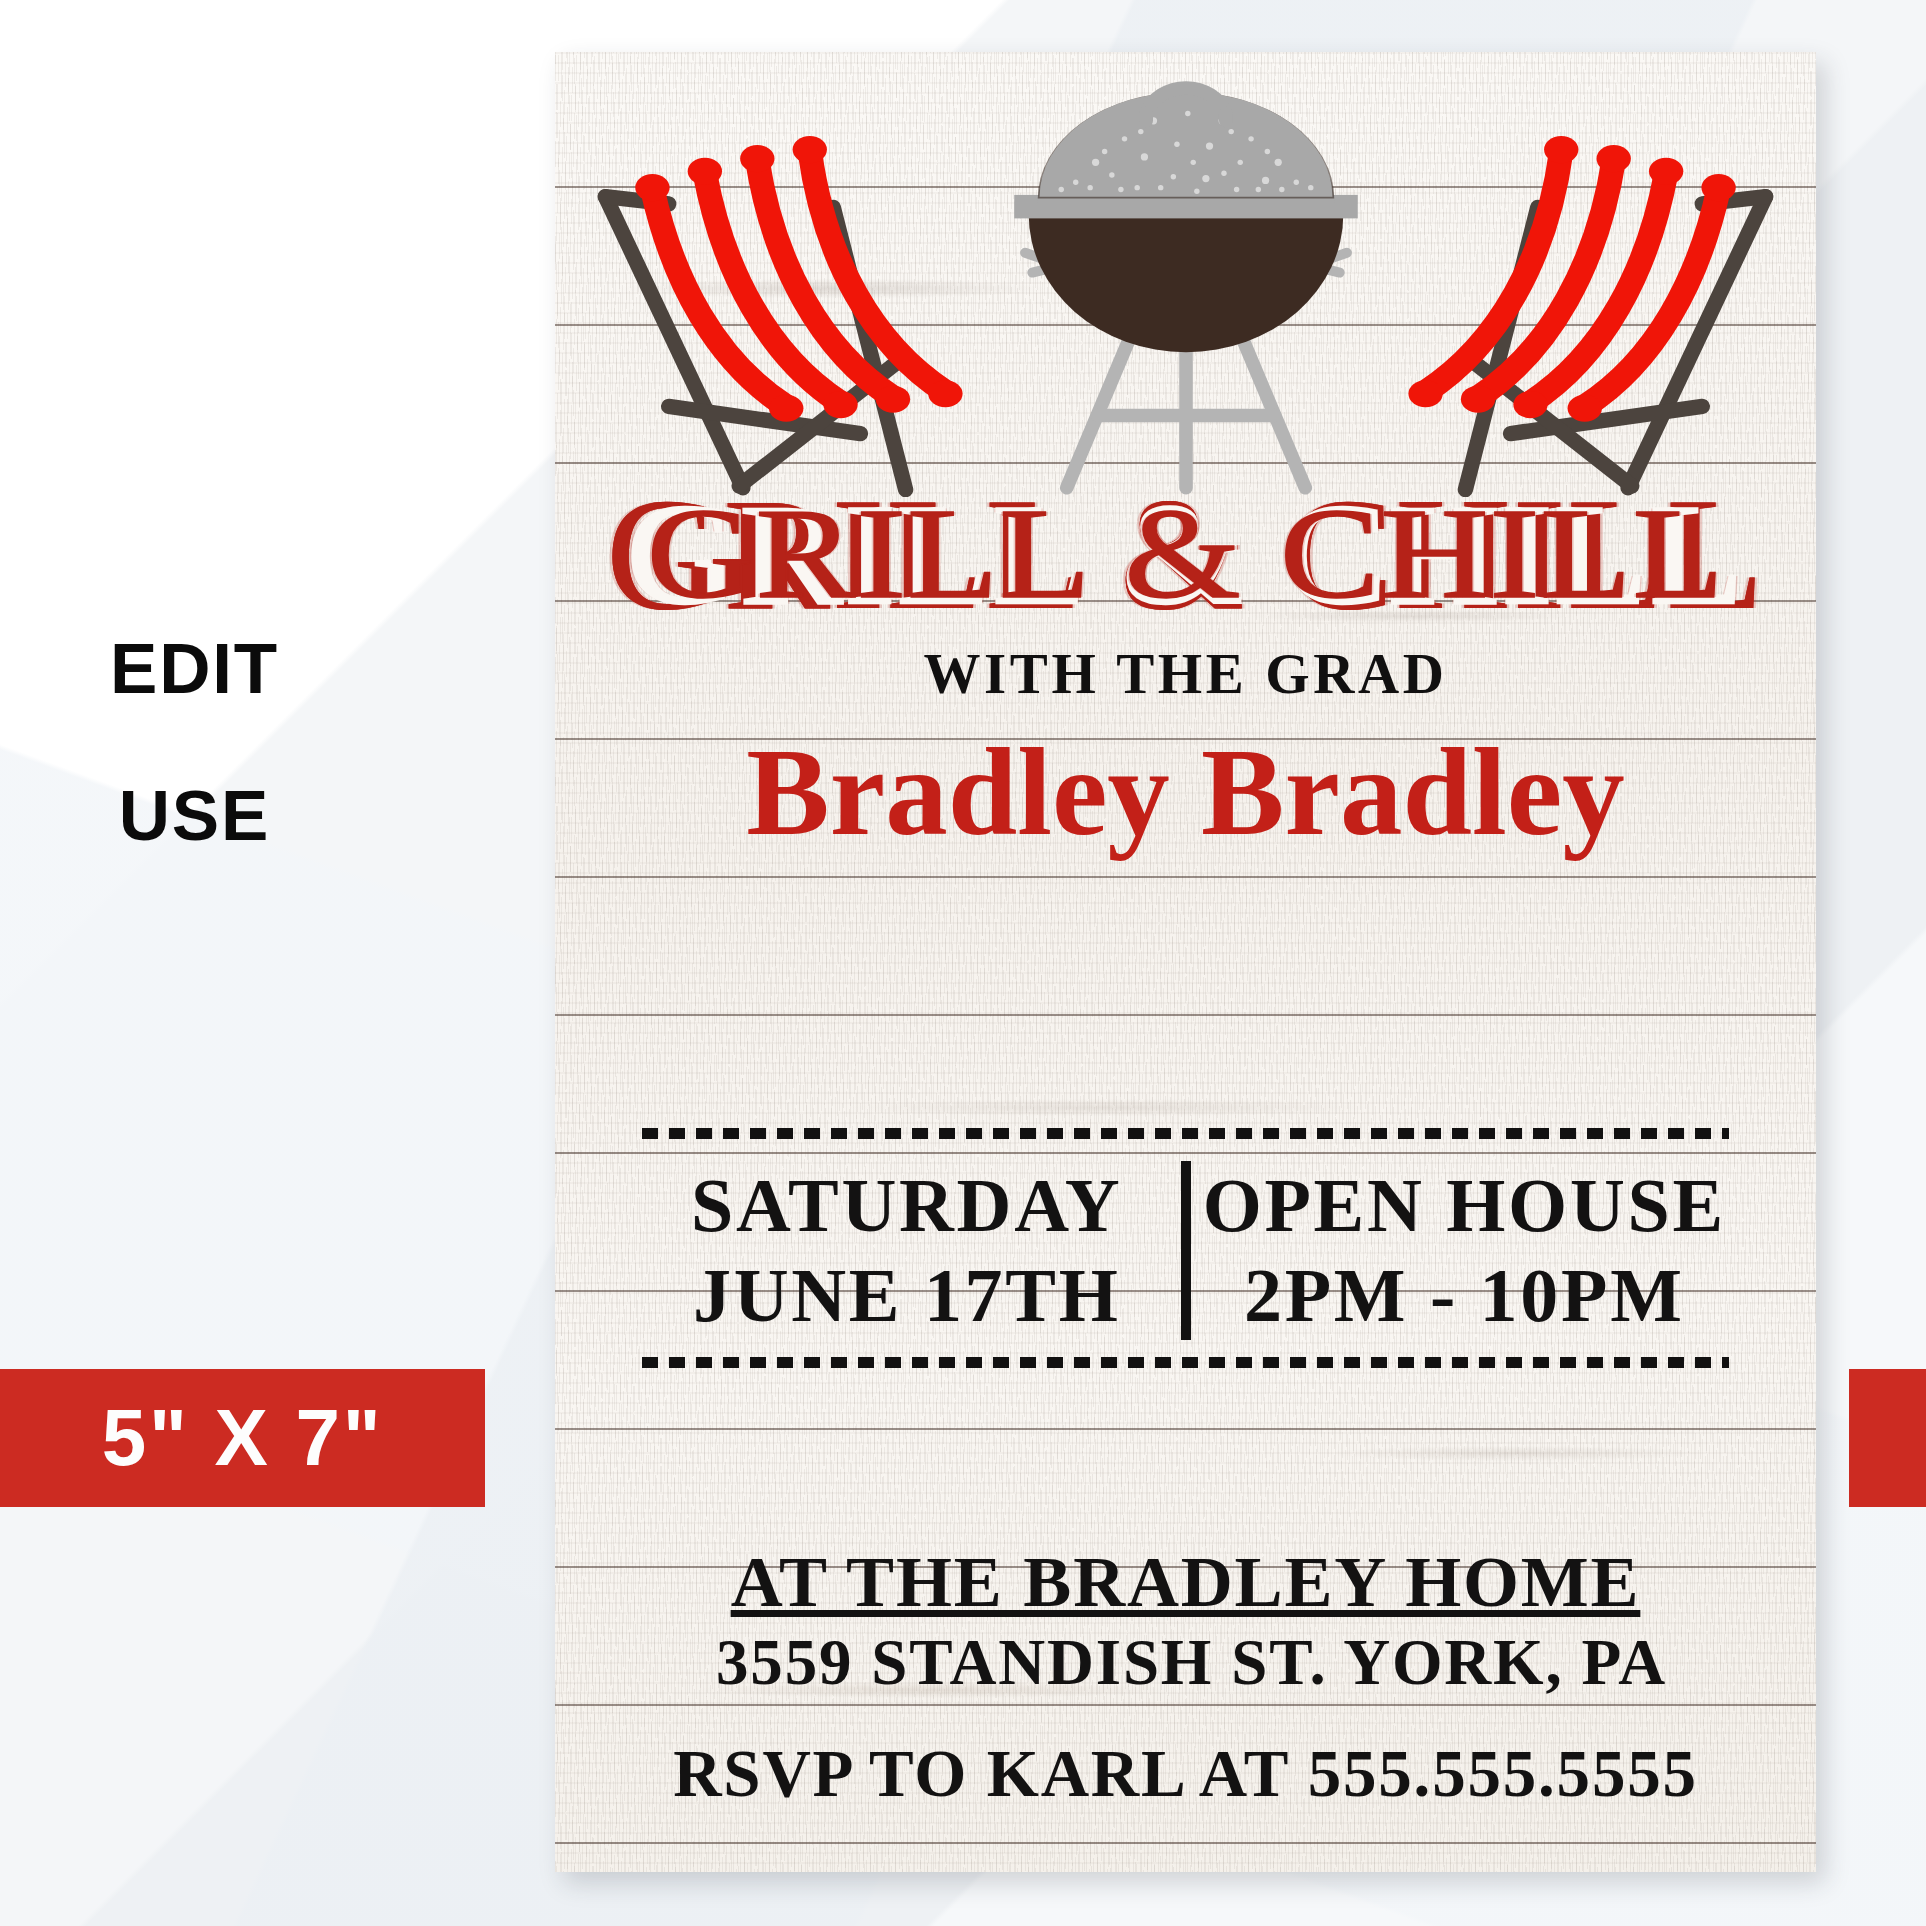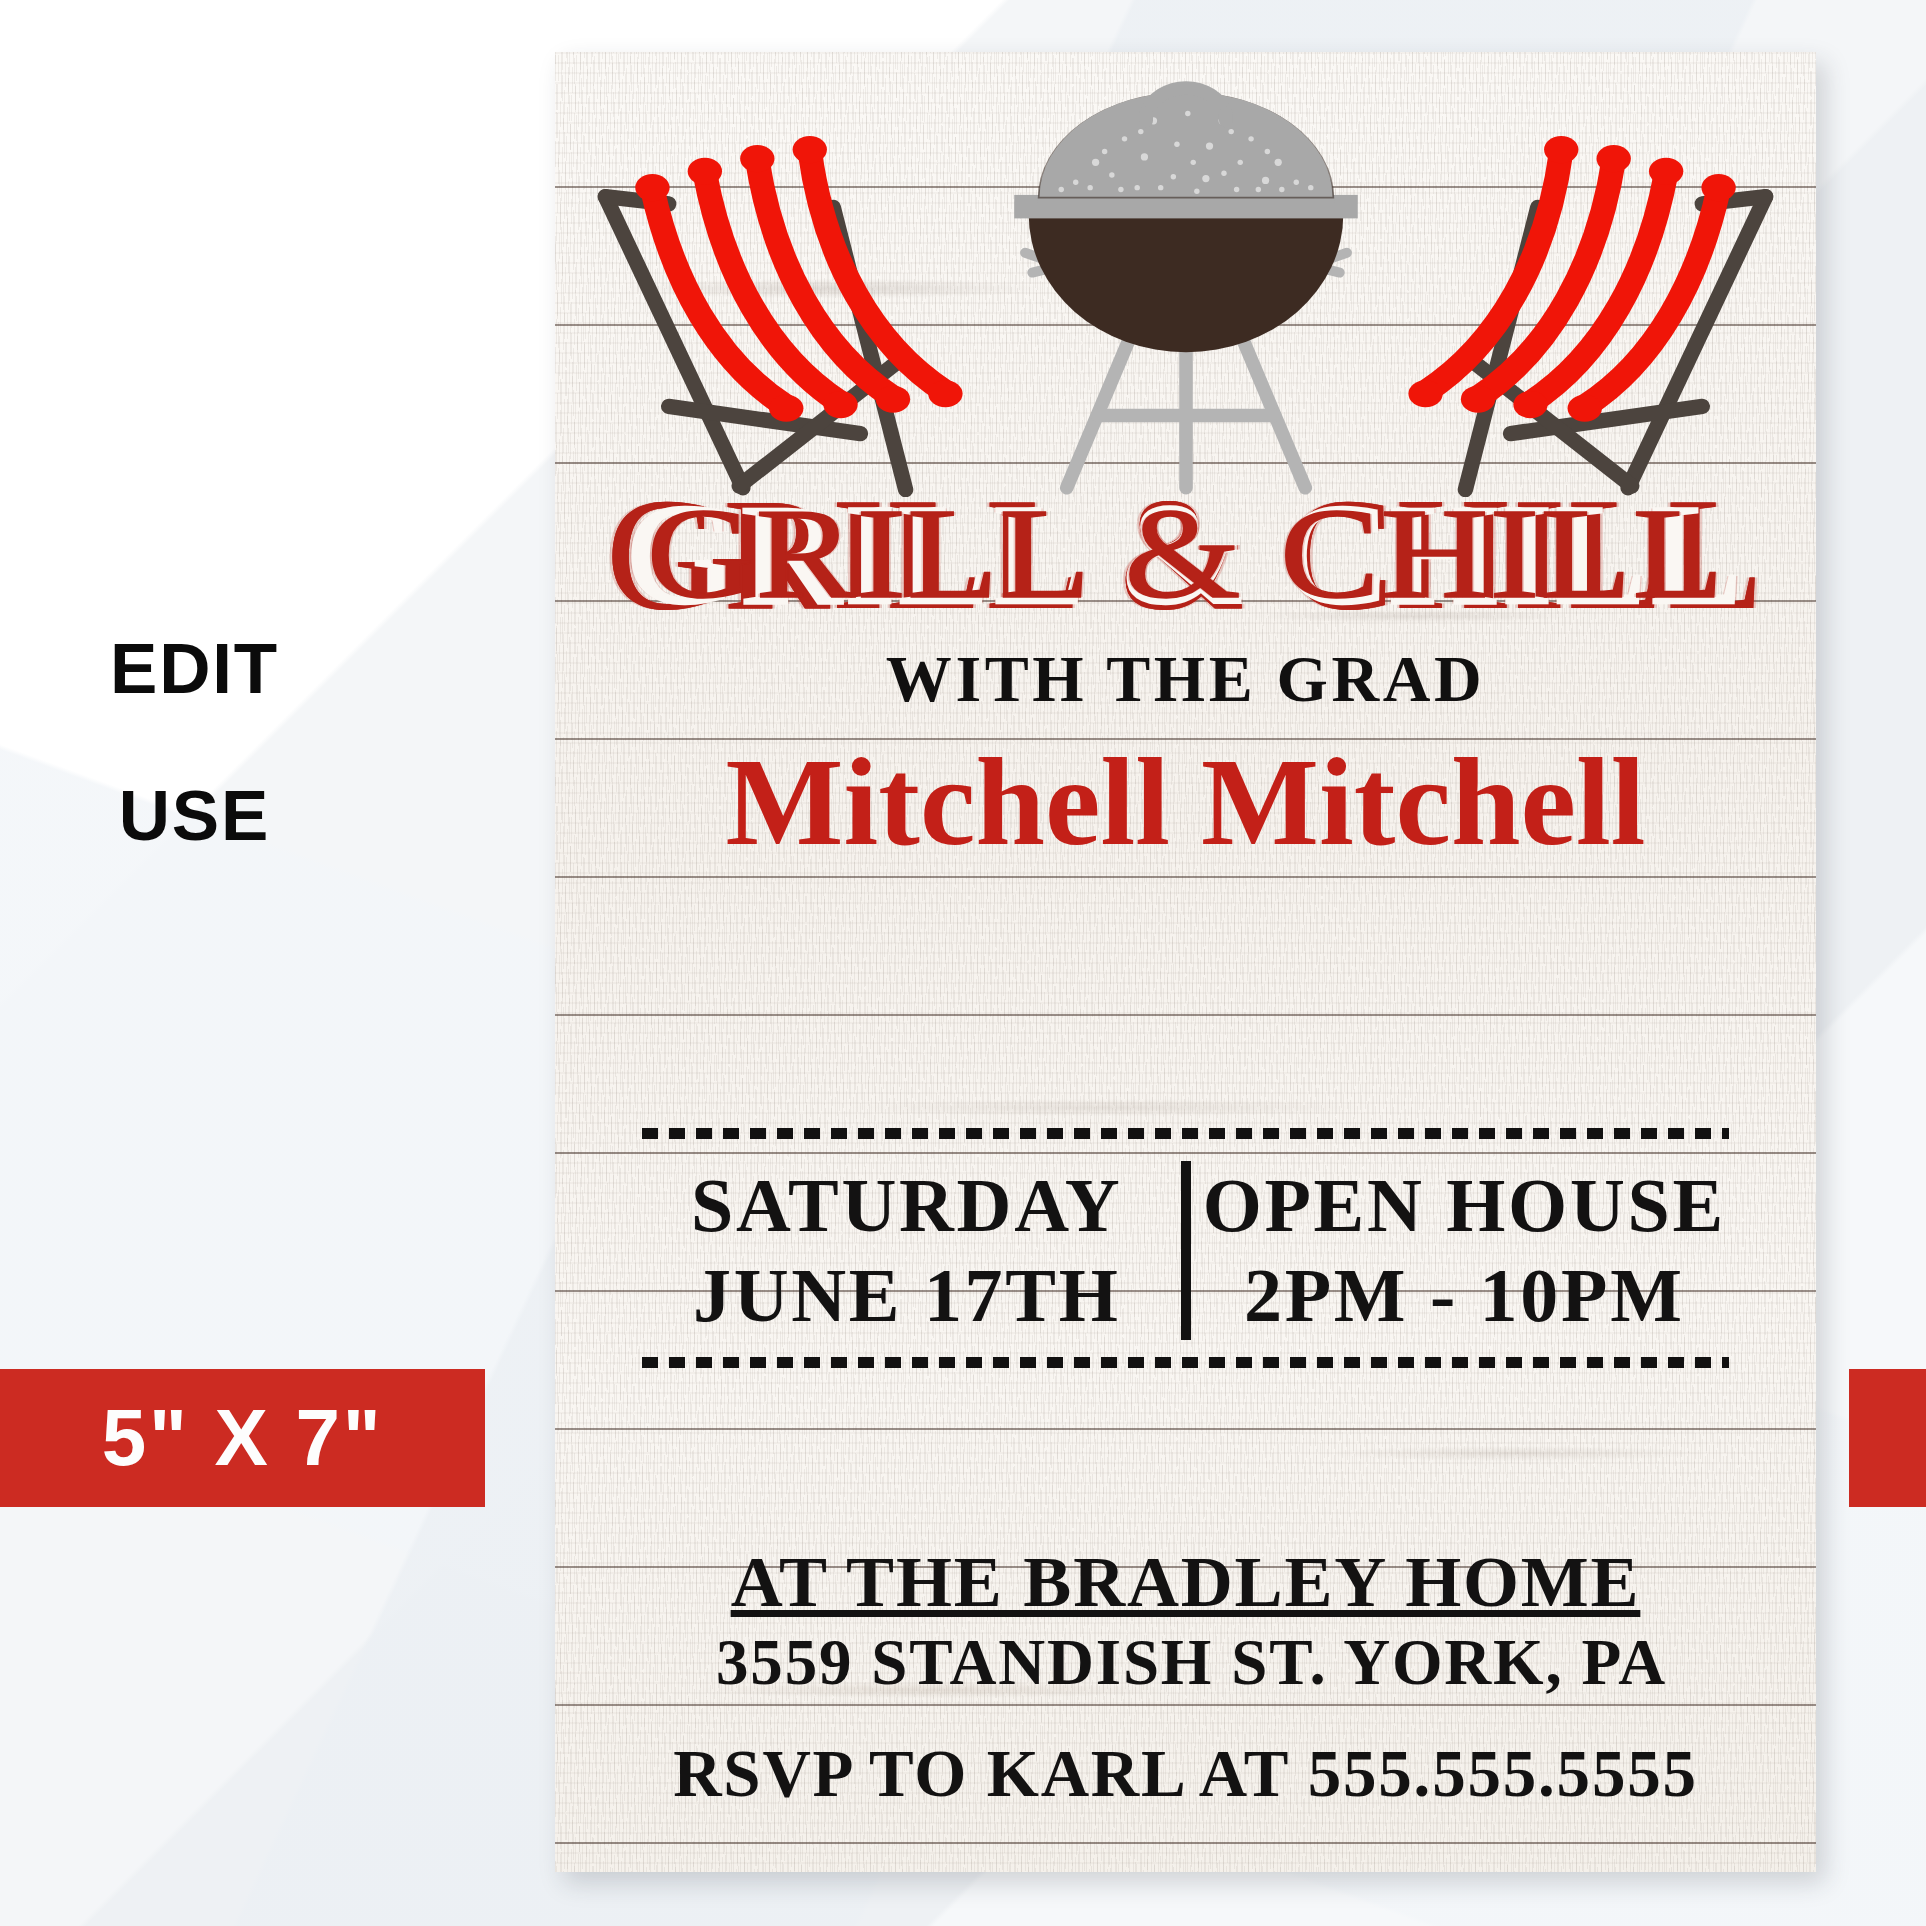--- a/index.html
+++ b/index.html
@@ -137,21 +137,21 @@
     color:transparent;
     -webkit-text-stroke:1.8px #b52218;
     transform:scale(.93,.80);
     transform-origin:center center;
     z-index:2;
     pointer-events:none;
   }
 
   #subhead{
     font-family:"Liberation Serif",serif;
-    font-size:66px;line-height:1.05;letter-spacing:3.6px;
+    font-size:57px;line-height:1.05;letter-spacing:3.6px;
     color:#111010;font-weight:bold;
     margin:12.7px 0 0 0;
   }
 
   #gradname{
     font-family:"Liberation Serif",serif;
     font-size:125px;line-height:1.02;letter-spacing:0px;
     color:#c32018;font-weight:bold;
     margin:25px 0 0 0;
   }
@@ -330,21 +330,21 @@
           <ellipse cx="308" cy="298" rx="19" ry="15"></ellipse>
           <ellipse cx="366" cy="292" rx="19" ry="15"></ellipse>
           <ellipse cx="424" cy="286" rx="19" ry="15"></ellipse>
         </g>
       </svg>
     </div>
 
     <div id="text-block">
       <h1 id="headline"><span class="inline" id="headline-inline" data-text="GRILL &amp; CHILL">GRILL &amp; CHILL</span></h1>
       <div id="subhead">WITH THE GRAD</div>
-      <div id="gradname">Mitchell Mitchell</div>
+      <div id="gradname">Bradley Bradley</div>
     </div>
 
     <div id="details">
       <div class="dashrule"></div>
       <div id="details-grid">
         <div class="detail-col">
           <div class="detail-line">SATURDAY</div>
           <div class="detail-line">JUNE 17TH</div>
         </div>
         <div id="details-divider"></div>

